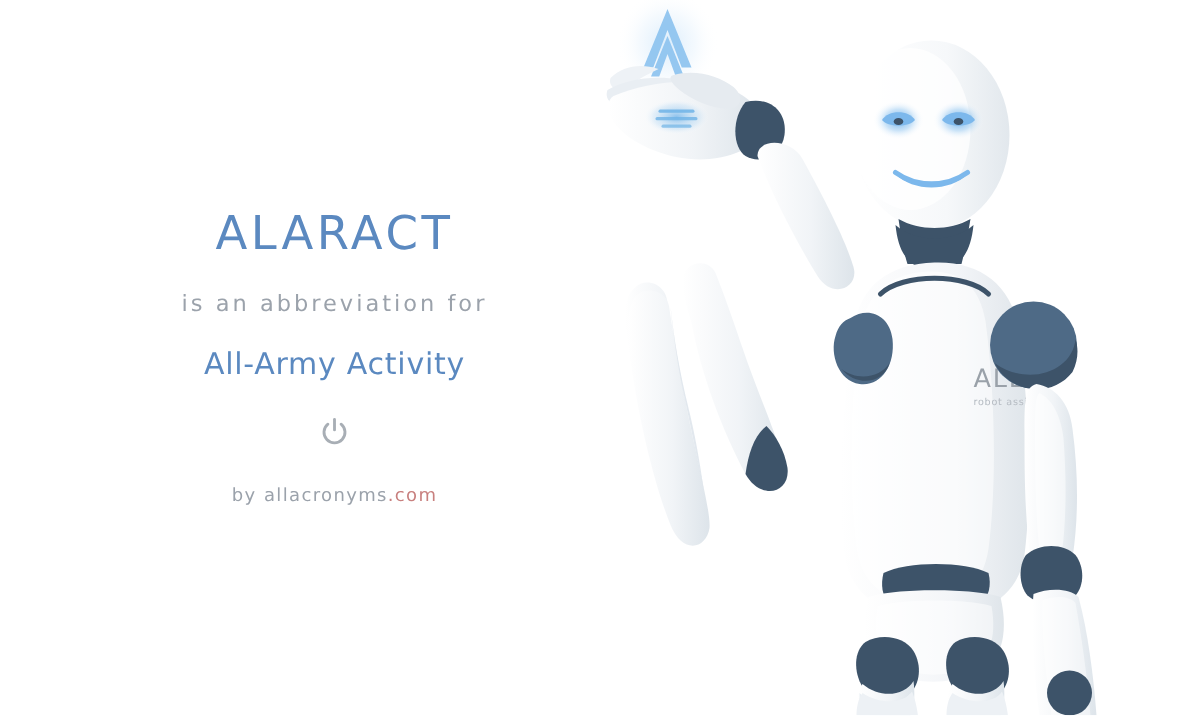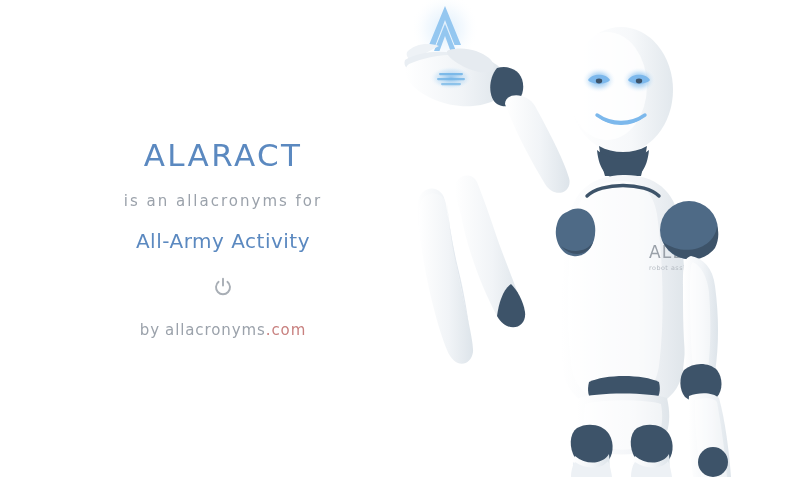--- a/index.html
+++ b/index.html
@@ -79,21 +79,21 @@
   }
 
   .power-icon-wrap {
     margin: 0 0 26px 0;
     line-height: 0;
   }
   .power-icon-wrap svg { display: block; }
 
   .footer-credit {
     font-family: "DejaVu Sans", sans-serif;
-    font-size: 15px;
+    font-size: 12px;
     font-weight: 400;
     letter-spacing: 0.9px;
     color: #9ba2ab;
     line-height: 1;
     white-space: nowrap;
   }
   .footer-credit .by { color: #9ba2ab; margin-right: 5px; }
   .footer-credit .brand { color: #9ba2ab; }
   .footer-credit .tld { color: #c8807f; }
 
@@ -111,21 +111,21 @@
 </head>
 <body>
 
 <div class="page">
 
   <div class="text-panel">
     <div class="text-inner">
 
       <div class="acronym-title">ALARACT</div>
 
-      <div class="abbrev-line">is an allacronyms for</div>
+      <div class="abbrev-line">is an abbreviation for</div>
 
       <div class="expansion">All-Army Activity</div>
 
       <div class="power-icon-wrap">
         <svg width="20" height="20" viewBox="0 0 20 20" aria-hidden="true">
           <path d="M5.6 4.8 A7 7 0 1 0 14.4 4.8" fill="none" stroke="#a8aeb5" stroke-width="1.9" stroke-linecap="round"></path>
           <line x1="10" y1="1.6" x2="10" y2="8.6" stroke="#a8aeb5" stroke-width="1.9" stroke-linecap="round"></line>
         </svg>
       </div>
 

